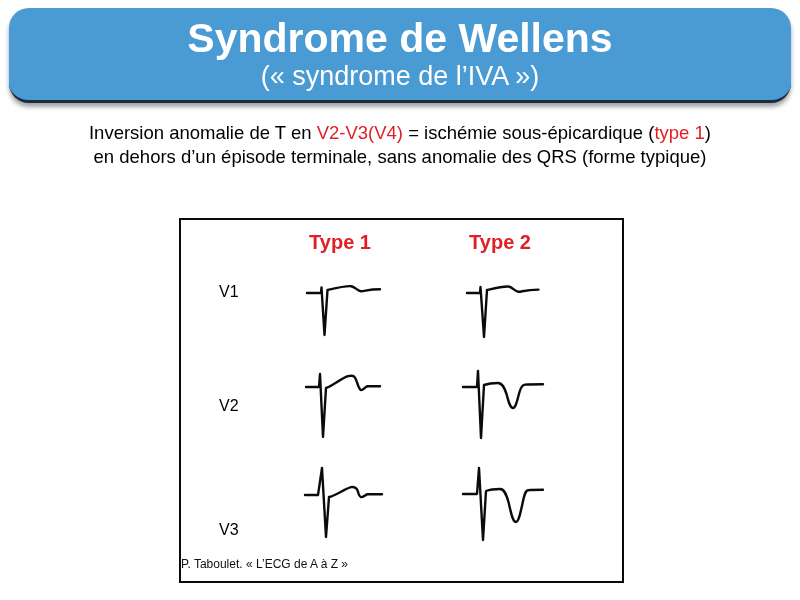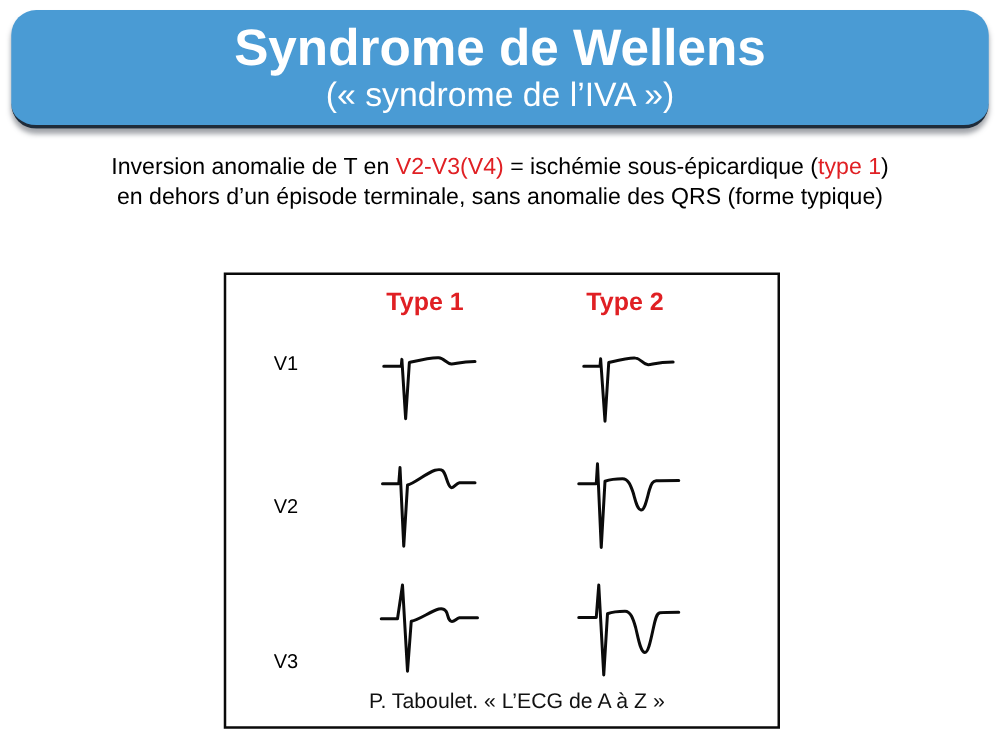--- a/index.html
+++ b/index.html
@@ -50,22 +50,22 @@
     fill: none; stroke: #0b0b0b; stroke-width: 2.4;
     stroke-linejoin: round; stroke-linecap: round;
   }
   .t-v1c1 { left: 121px; top: 45px; }
   .t-v1c2 { left: 279px; top: 45px; }
   .t-v2c1 { left: 121px; top: 135px; }
   .t-v2c2 { left: 276px; top: 135px; }
   .t-v3c1 { left: 121px; top: 238px; }
   .t-v3c2 { left: 276px; top: 238px; }
   .citation {
-    position: absolute; left: 12px; bottom: 10px; width: 100%;
-    text-align: center; font-size: 17px; color: #111111;
+    position: absolute; left: 0; bottom: 10px; width: 100%;
+    font-size: 12px; color: #111111;
   }
 </style>
 </head>
 <body>
 
 <div class="slide">
 
   <div class="header">
     <div class="title">Syndrome de Wellens</div>
     <div class="subtitle">(« syndrome de l’IVA »)</div>

